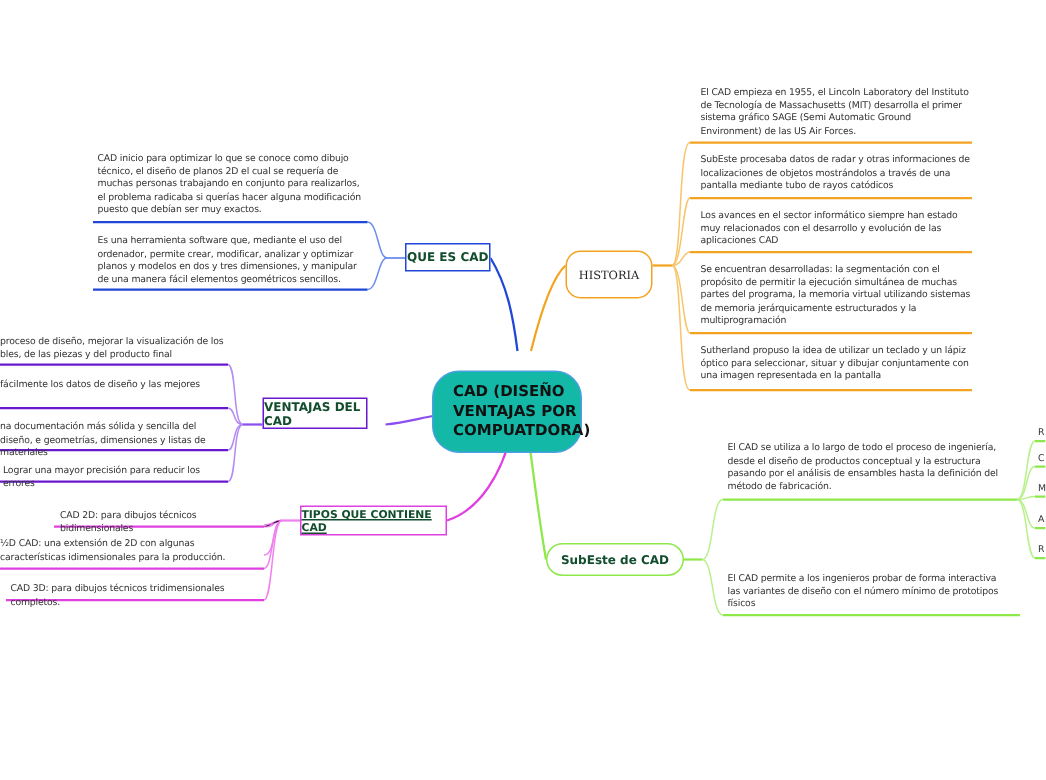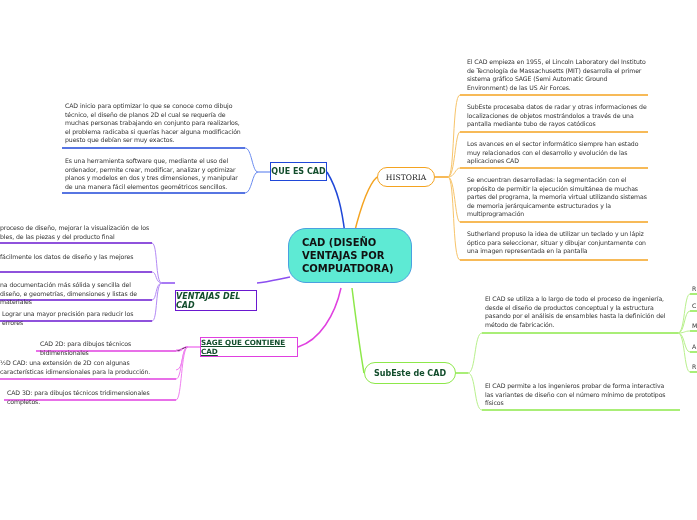--- a/index.html
+++ b/index.html
@@ -1,24 +1,24 @@
 <!DOCTYPE html>
 <html><head>
 <meta charset="utf-8">
 <style>
   html, body { margin: 0; padding: 0; background: #ffffff; }
   body { width: 697px; height: 520px; position: relative; overflow: hidden; font-family: "DejaVu Sans", sans-serif; }
   svg.links { position: absolute; left: 0; top: 0; width: 697px; height: 520px; }
   .note { position: absolute; font-size: 6.2px; line-height: 8.6px; color: #333; letter-spacing: -0.1px; white-space: normal; }
-  .center { position: absolute; left: 288px; top: 228px; width: 124px; height: 55px; border: 1.5px solid #4aa0e0; border-radius: 18px; background: #5eead4; box-sizing: border-box; padding: 7px 0 0 13px; font-weight: bold; font-size: 10px; line-height: 13px; color: #111; }
+  .center { position: absolute; left: 288px; top: 247px; width: 100px; height: 55px; border: 1.5px solid #4aa0e0; border-radius: 18px; background: #14b8a6; box-sizing: border-box; padding: 7px 0 0 13px; font-weight: bold; font-size: 10px; line-height: 13px; color: #111; }
   .topic { position: absolute; box-sizing: border-box; background: #fff; font-weight: bold; font-size: 8px; color: #124d2c; display: flex; align-items: center; justify-content: center; }
   .t-que { left: 270px; top: 162px; width: 57px; height: 19px; border: 1.5px solid #1f47d8; }
-  .t-vent { left: 175px; top: 290px; width: 82px; height: 21px; border: 1.5px solid #6a18d0; font-style: italic; }
+  .t-vent { left: 175px; top: 265px; width: 70px; height: 21px; border: 1.5px solid #6a18d0; }
   .t-tipos { left: 200px; top: 337px; width: 98px; height: 20px; border: 1.5px solid #e040e0; text-decoration: underline; font-size: 7.2px; }
-  .t-hist { left: 377px; top: 167px; width: 58px; height: 20px; border: 1.5px solid #f4a320; border-radius: 10px; font-family: "DejaVu Serif", serif; font-weight: normal; font-size: 7.6px; color: #222; }
+  .t-hist { left: 377px; top: 167px; width: 58px; height: 32px; border: 1.5px solid #f4a320; border-radius: 10px; font-family: "DejaVu Serif", serif; font-weight: normal; font-size: 7.6px; color: #222; }
   .t-soft { left: 364px; top: 362px; width: 92px; height: 22px; border: 1.5px solid #8de84a; border-radius: 11px; font-size: 8px; }
 </style>
 </head>
 <body>
 
 <svg class="links" viewBox="0 0 697 520">
 
   <path d="M345 234 C342 210, 338 190, 327 172" stroke="#1f47d8" stroke-width="1.5" fill="none"></path>
 
   <path d="M270 172 L258 172" stroke="#6b8cf0" stroke-width="1.2" fill="none"></path>
@@ -96,21 +96,21 @@
   <div>COMPUATDORA)</div>
 </div>
 
 <div class="topic t-que">
     <span>QUE ES CAD</span>
   </div>
 <div class="topic t-vent">
     <span>VENTAJAS DEL CAD</span>
   </div>
 <div class="topic t-tipos">
-    <span>SAGE QUE CONTIENE CAD</span>
+    <span>TIPOS QUE CONTIENE CAD</span>
   </div>
 <div class="topic t-hist">
     <span>HISTORIA</span>
   </div>
 <div class="topic t-soft">
     <span>SubEste de CAD</span>
   </div>
 
 <div class="note" style="left:65px; top:102px; width:180px;">CAD inicio para optimizar lo que se conoce como dibujo técnico, el diseño de planos 2D el cual se requería de muchas personas trabajando en conjunto para realizarlos, el problema radicaba si querías hacer alguna modificación puesto que debían ser muy exactos.</div>
 <div class="note" style="left:65px; top:157px; width:180px;">Es una herramienta software que, mediante el uso del ordenador, permite crear, modificar, analizar y optimizar planos y modelos en dos y tres dimensiones, y manipular de una manera fácil elementos geométricos sencillos.</div>

